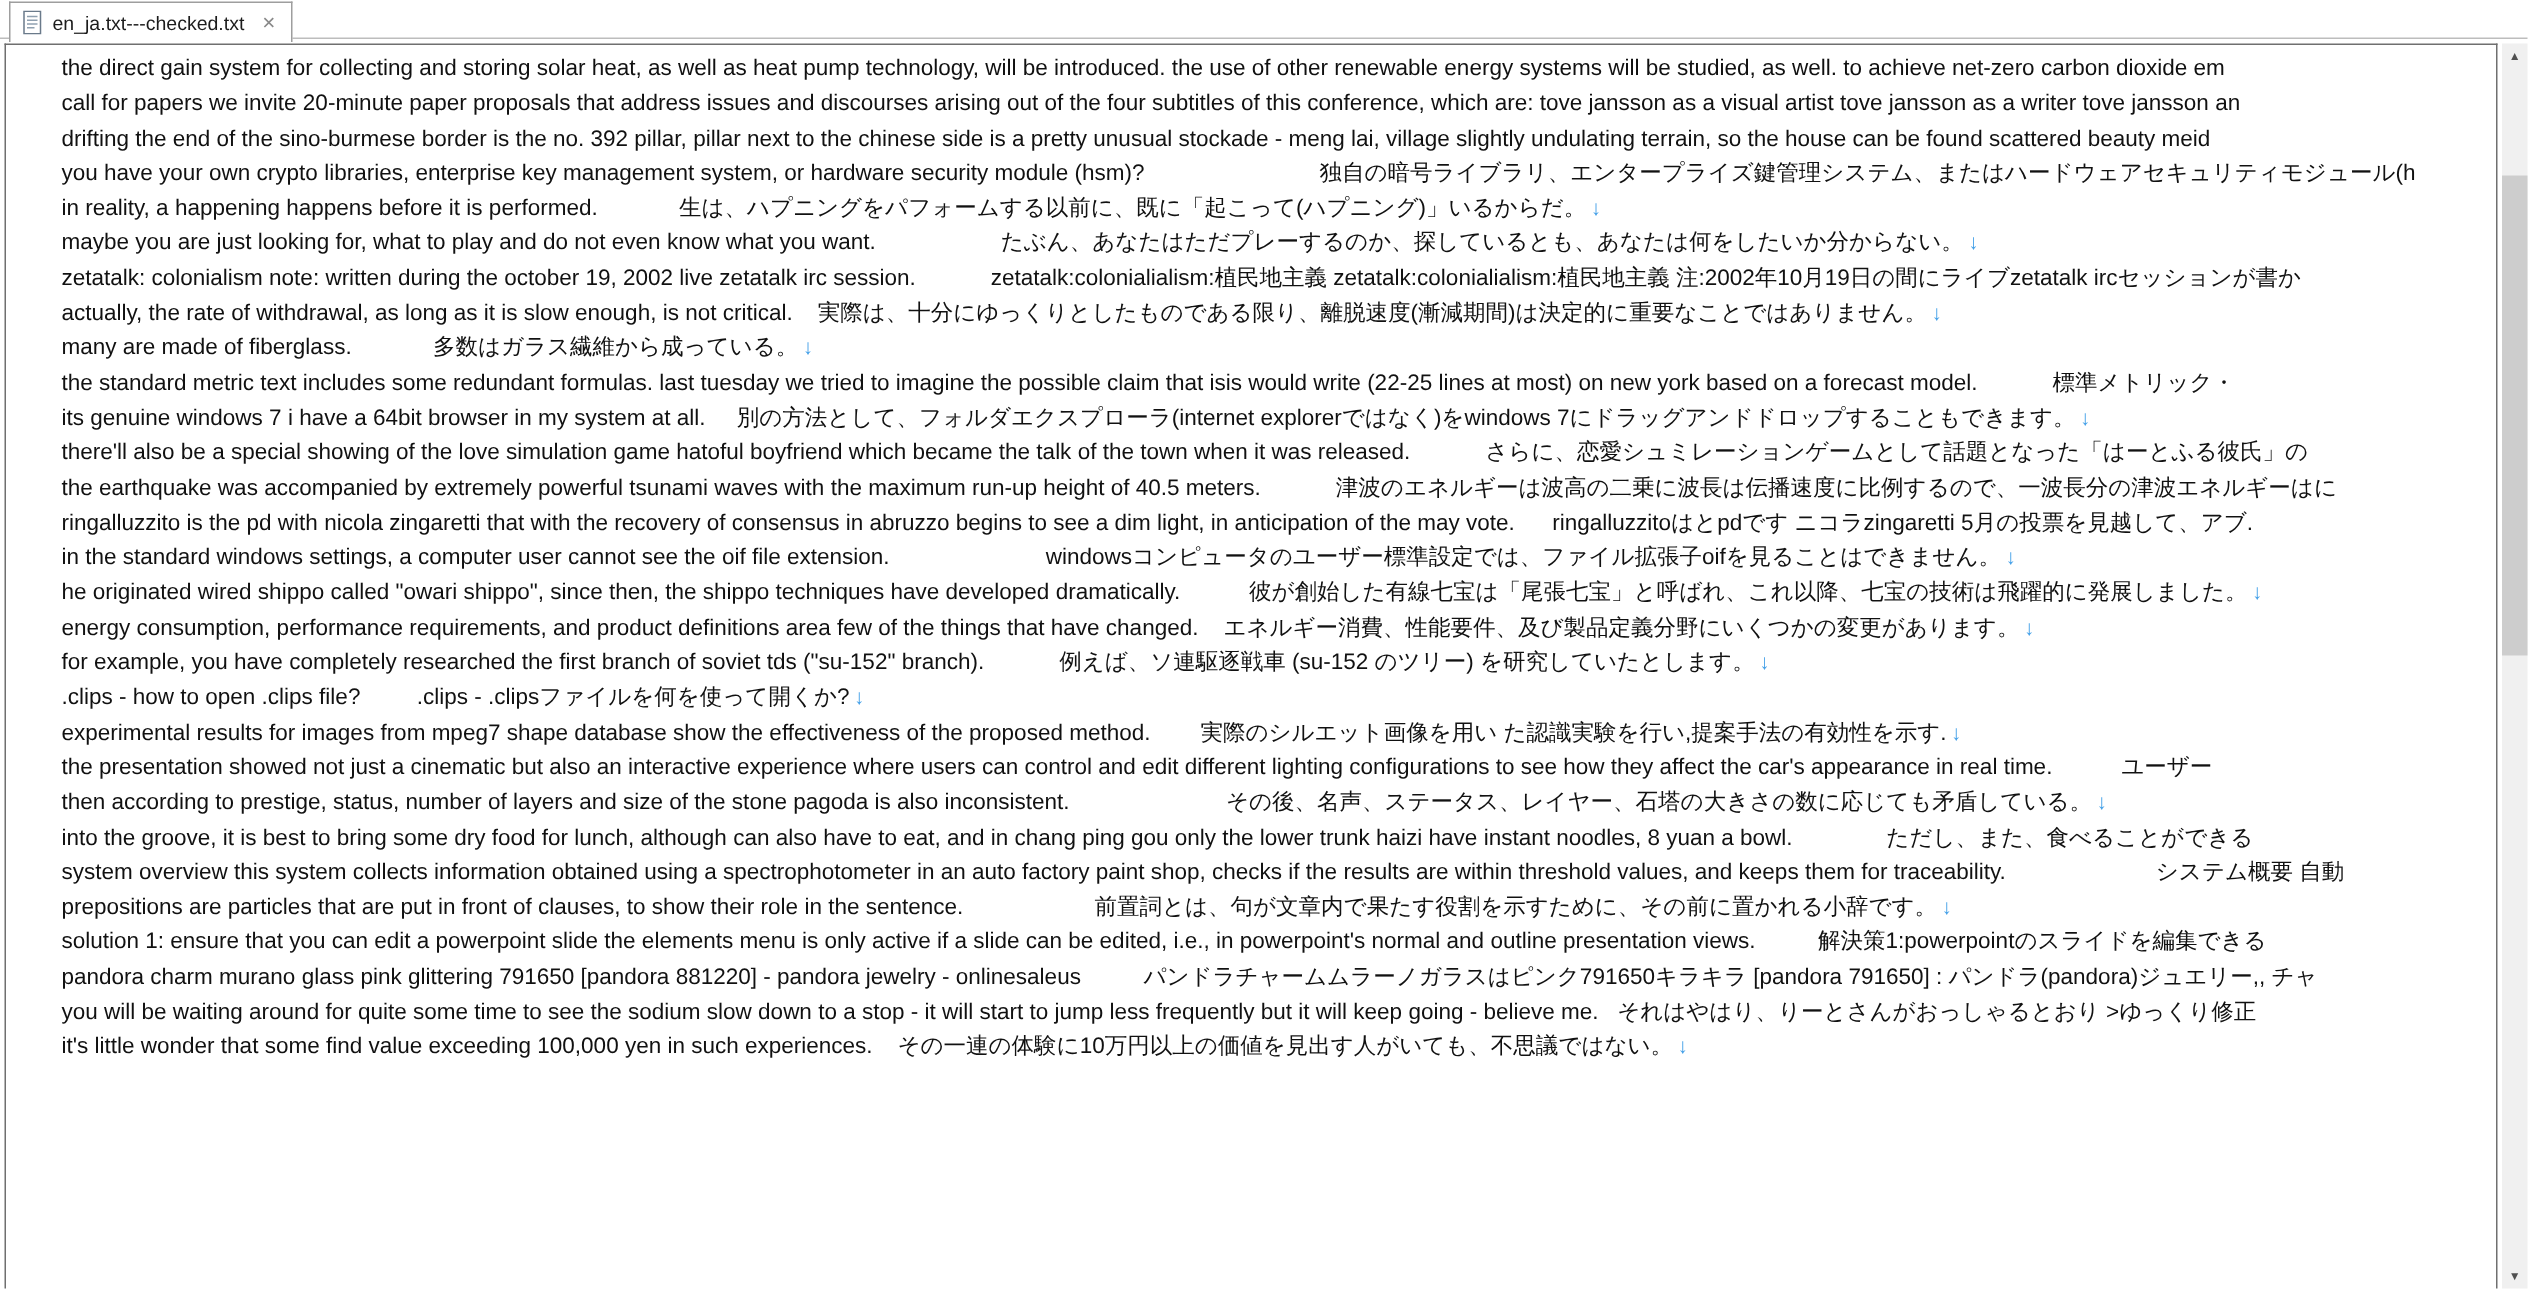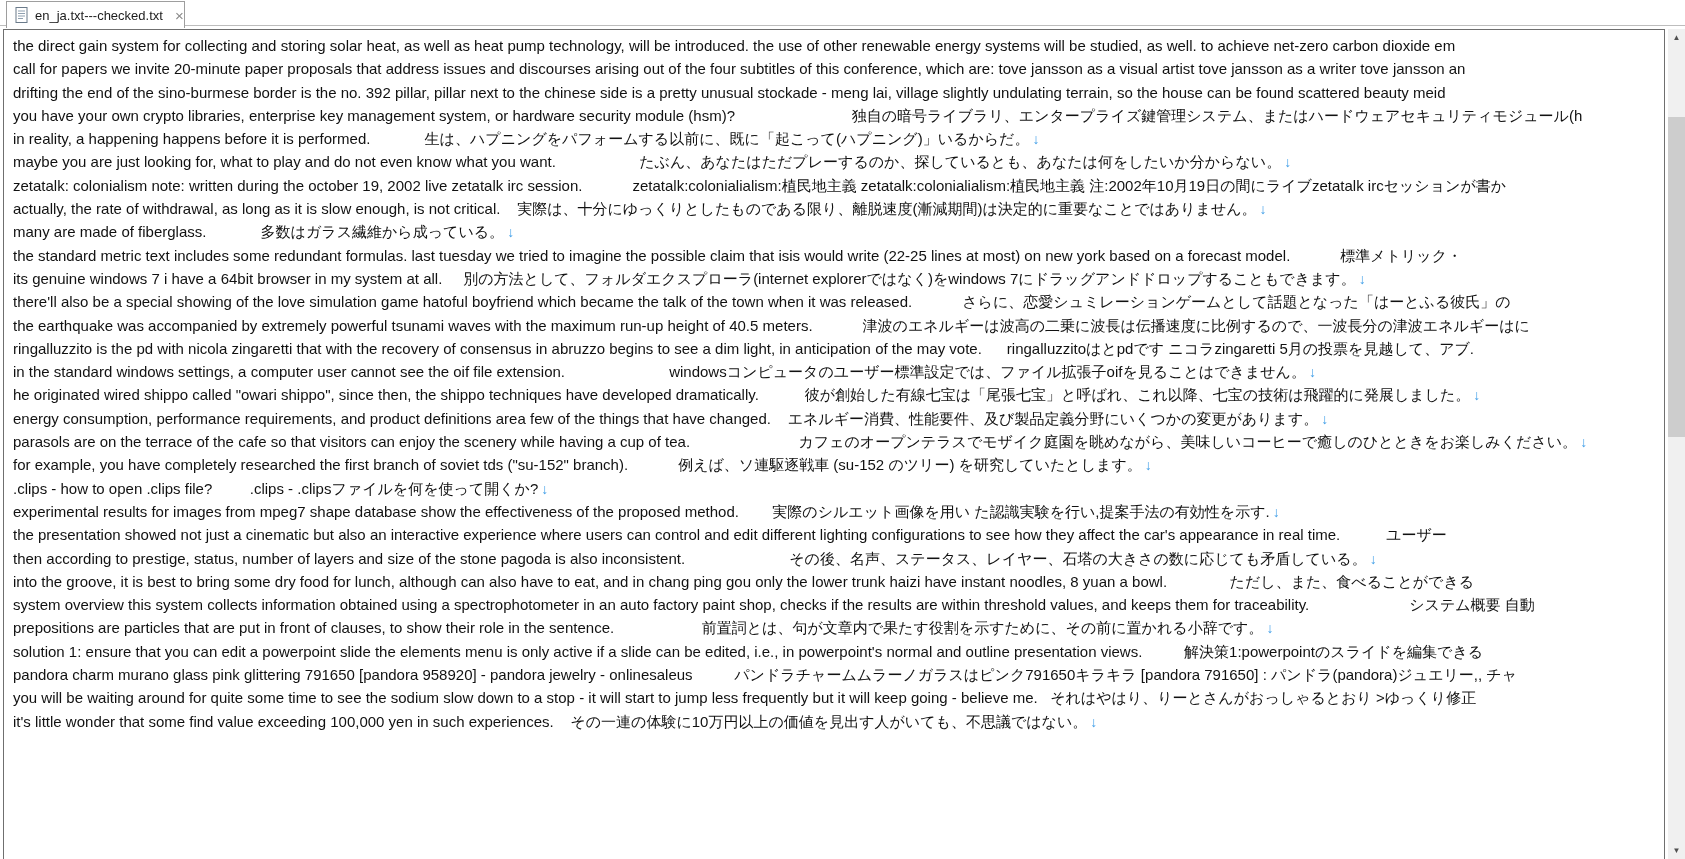--- a/index.html
+++ b/index.html
@@ -4,31 +4,31 @@
 <style>
   * { margin:0; padding:0; box-sizing:border-box; }
   html,body { width:1685px; height:859px; overflow:hidden; background:#ffffff;
               font-family:"Liberation Sans","DejaVu Sans",sans-serif; }
 
   
   .tabbar { position:absolute; top:0; left:0; right:0; height:26px;
             background:#ffffff; border-bottom:1px solid #bdbdbd; }
   .tab { position:absolute; top:1px; left:6px; height:27px; background:#ffffff;
          border:1px solid #9e9e9e; border-bottom:none;
-         display:flex; align-items:center; padding:0 0 0 8px; z-index:2; }
+         display:flex; align-items:center; padding:0 10px 0 8px; z-index:2; }
   .tab-label { font-size:13px; color:#1c1c1c; margin:0 2px 0 7px; white-space:nowrap; }
   .tab-close { font-size:15px; line-height:15px; color:#8a8a8a; margin-left:10px; cursor:default; }
   .doc-icon { width:13px; height:16px; display:inline-block; }
 
   
   .editor { position:absolute; top:29px; left:3px; right:20px; bottom:0;
             border:1px solid #6f6f6f; border-bottom:none; background:#ffffff;
             overflow:hidden; padding:4px 0 0 9px; }
   .line { height:23.3px; line-height:23.3px; white-space:pre; font-size:15px;
-          color:#111111; overflow:visible; }
+          color:#111111; overflow:visible;margin-left:28px; }
   .nl-mark { color:#44a0e8; font-size:14px; margin-left:3px; }
 
   
   .vscroll { position:absolute; top:29px; right:0; bottom:0; width:17px;
              background:#f0f0f0; }
   .sb-btn { position:absolute; left:0; width:17px; height:17px;
             display:flex; align-items:center; justify-content:center;
             color:#505050; font-size:8px; }
   .sb-btn.up { top:0; }
   .sb-btn.down { bottom:0; }
@@ -65,31 +65,30 @@
     <div class="line"><span>actually, the rate of withdrawal, as long as it is slow enough, is not critical.    実際は、十分にゆっくりとしたものである限り、離脱速度(漸減期間)は決定的に重要なことではありません。</span><span class="nl-mark">↓</span></div>
     <div class="line"><span>many are made of fiberglass.             多数はガラス繊維から成っている。</span><span class="nl-mark">↓</span></div>
     <div class="line"><span>the standard metric text includes some redundant formulas. last tuesday we tried to imagine the possible claim that isis would write (22-25 lines at most) on new york based on a forecast model.            標準メトリック・</span></div>
     <div class="line"><span>its genuine windows 7 i have a 64bit browser in my system at all.     別の方法として、フォルダエクスプローラ(internet explorerではなく)をwindows 7にドラッグアンドドロップすることもできます。</span><span class="nl-mark">↓</span></div>
     <div class="line"><span>there'll also be a special showing of the love simulation game hatoful boyfriend which became the talk of the town when it was released.            さらに、恋愛シュミレーションゲームとして話題となった「はーとふる彼氏」の</span></div>
     <div class="line"><span>the earthquake was accompanied by extremely powerful tsunami waves with the maximum run-up height of 40.5 meters.            津波のエネルギーは波高の二乗に波長は伝播速度に比例するので、一波長分の津波エネルギーはに</span></div>
     <div class="line"><span>ringalluzzito is the pd with nicola zingaretti that with the recovery of consensus in abruzzo begins to see a dim light, in anticipation of the may vote.      ringalluzzitoはとpdです ニコラzingaretti 5月の投票を見越して、アブ.</span></div>
     <div class="line"><span>in the standard windows settings, a computer user cannot see the oif file extension.                         windowsコンピュータのユーザー標準設定では、ファイル拡張子oifを見ることはできません。</span><span class="nl-mark">↓</span></div>
     <div class="line"><span>he originated wired shippo called "owari shippo", since then, the shippo techniques have developed dramatically.           彼が創始した有線七宝は「尾張七宝」と呼ばれ、これ以降、七宝の技術は飛躍的に発展しました。</span><span class="nl-mark">↓</span></div>
     <div class="line"><span>energy consumption, performance requirements, and product definitions area few of the things that have changed.    エネルギー消費、性能要件、及び製品定義分野にいくつかの変更があります。</span><span class="nl-mark">↓</span></div>
-    <div class="line"><span>parasols are on the terrace of the cafe so that visitors can enjoy the scenery while having a cup of tea.                          カフェのオープンテラスでモザイク庭園を眺めながら、美味しいコーヒーで癒しのひとときをお楽しみください。</span><span class="nl-mark">↓</span></div>
     <div class="line"><span>for example, you have completely researched the first branch of soviet tds ("su-152" branch).            例えば、ソ連駆逐戦車 (su-152 のツリー) を研究していたとします。</span><span class="nl-mark">↓</span></div>
     <div class="line"><span>.clips - how to open .clips file?         .clips - .clipsファイルを何を使って開くか?</span><span class="nl-mark">↓</span></div>
     <div class="line"><span>experimental results for images from mpeg7 shape database show the effectiveness of the proposed method.        実際のシルエット画像を用い た認識実験を行い,提案手法の有効性を示す.</span><span class="nl-mark">↓</span></div>
     <div class="line"><span>the presentation showed not just a cinematic but also an interactive experience where users can control and edit different lighting configurations to see how they affect the car's appearance in real time.           ユーザー</span></div>
     <div class="line"><span>then according to prestige, status, number of layers and size of the stone pagoda is also inconsistent.                         その後、名声、ステータス、レイヤー、石塔の大きさの数に応じても矛盾している。</span><span class="nl-mark">↓</span></div>
     <div class="line"><span>into the groove, it is best to bring some dry food for lunch, although can also have to eat, and in chang ping gou only the lower trunk haizi have instant noodles, 8 yuan a bowl.               ただし、また、食べることができる</span></div>
     <div class="line"><span>system overview this system collects information obtained using a spectrophotometer in an auto factory paint shop, checks if the results are within threshold values, and keeps them for traceability.                        システム概要 自動</span></div>
     <div class="line"><span>prepositions are particles that are put in front of clauses, to show their role in the sentence.                     前置詞とは、句が文章内で果たす役割を示すために、その前に置かれる小辞です。</span><span class="nl-mark">↓</span></div>
     <div class="line"><span>solution 1: ensure that you can edit a powerpoint slide the elements menu is only active if a slide can be edited, i.e., in powerpoint's normal and outline presentation views.          解決策1:powerpointのスライドを編集できる</span></div>
-    <div class="line"><span>pandora charm murano glass pink glittering 791650 [pandora 958920] - pandora jewelry - onlinesaleus          パンドラチャームムラーノガラスはピンク791650キラキラ [pandora 791650] : パンドラ(pandora)ジュエリー,, チャ</span></div>
+    <div class="line"><span>pandora charm murano glass pink glittering 791650 [pandora 881220] - pandora jewelry - onlinesaleus          パンドラチャームムラーノガラスはピンク791650キラキラ [pandora 791650] : パンドラ(pandora)ジュエリー,, チャ</span></div>
     <div class="line"><span>you will be waiting around for quite some time to see the sodium slow down to a stop - it will start to jump less frequently but it will keep going - believe me.   それはやはり、りーとさんがおっしゃるとおり &gt;ゆっくり修正</span></div>
     <div class="line"><span>it's little wonder that some find value exceeding 100,000 yen in such experiences.    その一連の体験に10万円以上の価値を見出す人がいても、不思議ではない。</span><span class="nl-mark">↓</span></div>
   </div>
 
 <div class="vscroll">
   <div class="sb-btn up">
     <span>▲</span>
   </div>
   <div class="sb-thumb"></div>
   <div class="sb-btn down">

